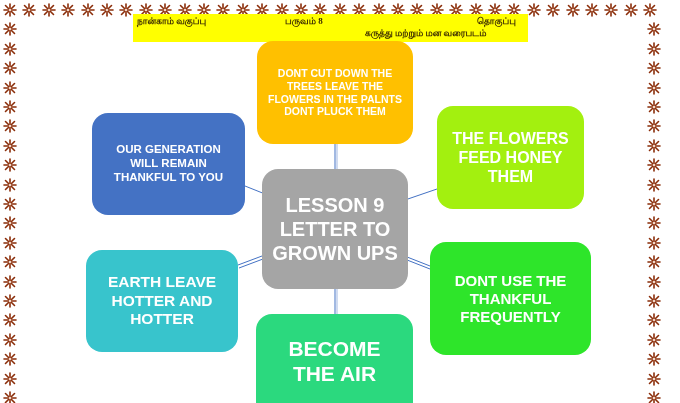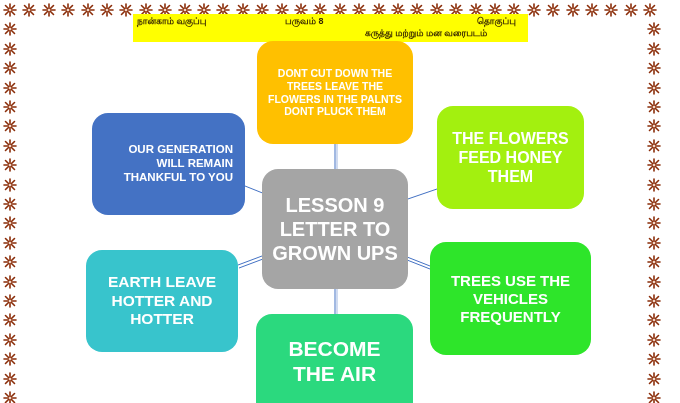--- a/index.html
+++ b/index.html
@@ -1,19 +1,19 @@
 <!DOCTYPE html>
 <html><head>
 <meta charset="utf-8">
 <style>
   html, body { margin:0; padding:0; }
   body { width:680px; height:403px; background:#ffffff; position:relative; overflow:hidden; font-family:"Liberation Sans", sans-serif; }
   .star { position:absolute; width:14px; height:14px; }
   .star svg { display:block; }
-  .header-bar { position:absolute; left:133px; top:14px; width:395px; height:28px; background:#ffff00; font-family:Liberation Sans, sans-serif; font-size:9px; color:#3a2a00; }
+  .header-bar { position:absolute; left:133px; top:14px; width:395px; height:28px; background:#ffff00; font-family:Liberation Serif, serif; font-size:9px; color:#3a2a00; }
   .header-bar span { position:absolute; top:2px; white-space:nowrap; font-weight:bold; }
   .node { position:absolute; border-radius:16px; color:#ffffff; font-family:"Liberation Sans", sans-serif; font-weight:bold; display:flex; align-items:center; justify-content:center; text-align:center; box-sizing:border-box; padding:4px 8px; line-height:1.2; }
   .connector { position:absolute; pointer-events:none; }
 </style>
 </head>
 <body>
 
 <div id="border">
     <div class="star" style="left: 3px; top: 3px;">
       <svg width="14" height="14" viewBox="0 0 14 14">
@@ -850,35 +850,35 @@
     <line x1="402" y1="258" x2="430" y2="269"></line>
     <line x1="335" y1="289" x2="335" y2="314"></line>
     <line x1="337" y1="289" x2="337" y2="314" stroke-opacity="0.5"></line>
   </g>
 </svg>
 
 <div class="node" style="left:257px;top:41px;width:156px;height:103px;background:#ffc000;font-size:10.5px;">
   <span>DONT CUT DOWN THE TREES LEAVE THE FLOWERS IN THE PALNTS DONT PLUCK THEM</span>
 </div>
 
-<div class="node" style="left:92px;top:113px;width:153px;height:102px;background:#4472c4;font-size:11.5px;padding:4px 12px;text-align:right;">
+<div class="node" style="left:92px;top:113px;width:153px;height:102px;background:#4472c4;font-size:11.5px;padding:4px 12px;">
   <span>OUR GENERATION WILL REMAIN THANKFUL TO YOU</span>
 </div>
 
 <div class="node" style="left:437px;top:106px;width:147px;height:103px;background:#a3f00f;font-size:16px;padding:4px 12px;">
   <span>THE FLOWERS FEED HONEY THEM</span>
 </div>
 
 <div class="node" style="left:262px;top:169px;width:146px;height:120px;background:#a5a5a5;font-size:20px;padding:4px 6px;">
   <span>LESSON 9 LETTER TO GROWN UPS</span>
 </div>
 
 <div class="node" style="left:86px;top:250px;width:152px;height:102px;background:#38c4cc;font-size:15.5px;padding:4px 8px;">
   <span>EARTH LEAVE HOTTER AND HOTTER</span>
 </div>
 
 <div class="node" style="left:430px;top:242px;width:161px;height:113px;background:#2ee52a;font-size:15px;padding:4px 16px;">
-  <span>TREES USE THE VEHICLES FREQUENTLY</span>
+  <span>DONT USE THE THANKFUL FREQUENTLY</span>
 </div>
 
 <div class="node" style="left:256px;top:314px;width:157px;height:110px;background:#2bd97e;font-size:21px;padding:4px 30px;align-items:flex-start;padding-top:22px;">
   <span>BECOME THE AIR</span>
 </div>
 
 </body></html>

